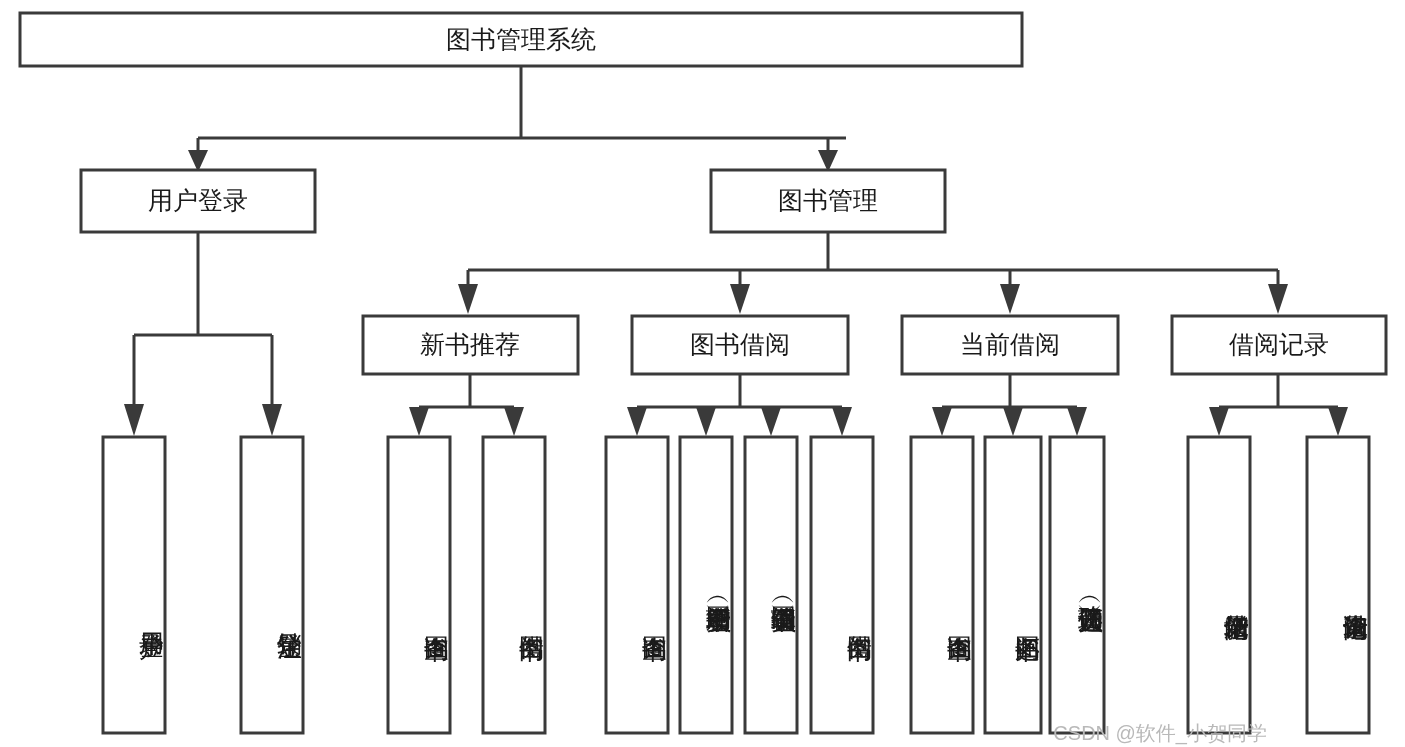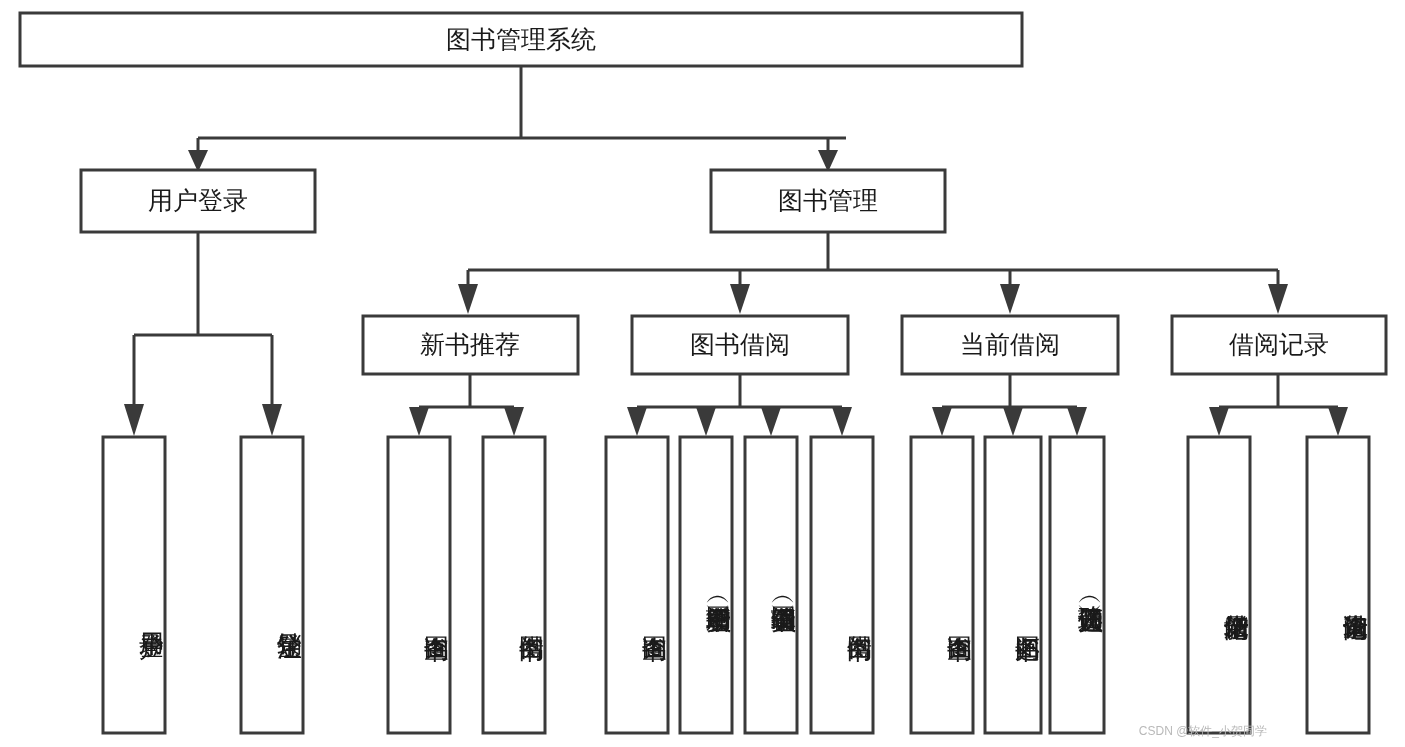--- a/index.html
+++ b/index.html
@@ -58,23 +58,23 @@
     color: #1a1a1a;
     writing-mode: vertical-rl;
     text-orientation: upright;
     letter-spacing: 0.5px;
     white-space: nowrap;
     pointer-events: none;
   }
   .watermark {
     position: absolute;
     right: 14px;
-    bottom: 7px;
+    bottom: 0;
     font-family: "Liberation Sans", "DejaVu Sans", sans-serif;
-    font-size: 12px;
+    font-size: 20px;
     color: #b9b9b9;
     white-space: nowrap;
   }
 </style>
 </head>
 <body>
 
 <div id="diagram-root">
 
   <svg id="flow" viewBox="0 0 1405 747">

